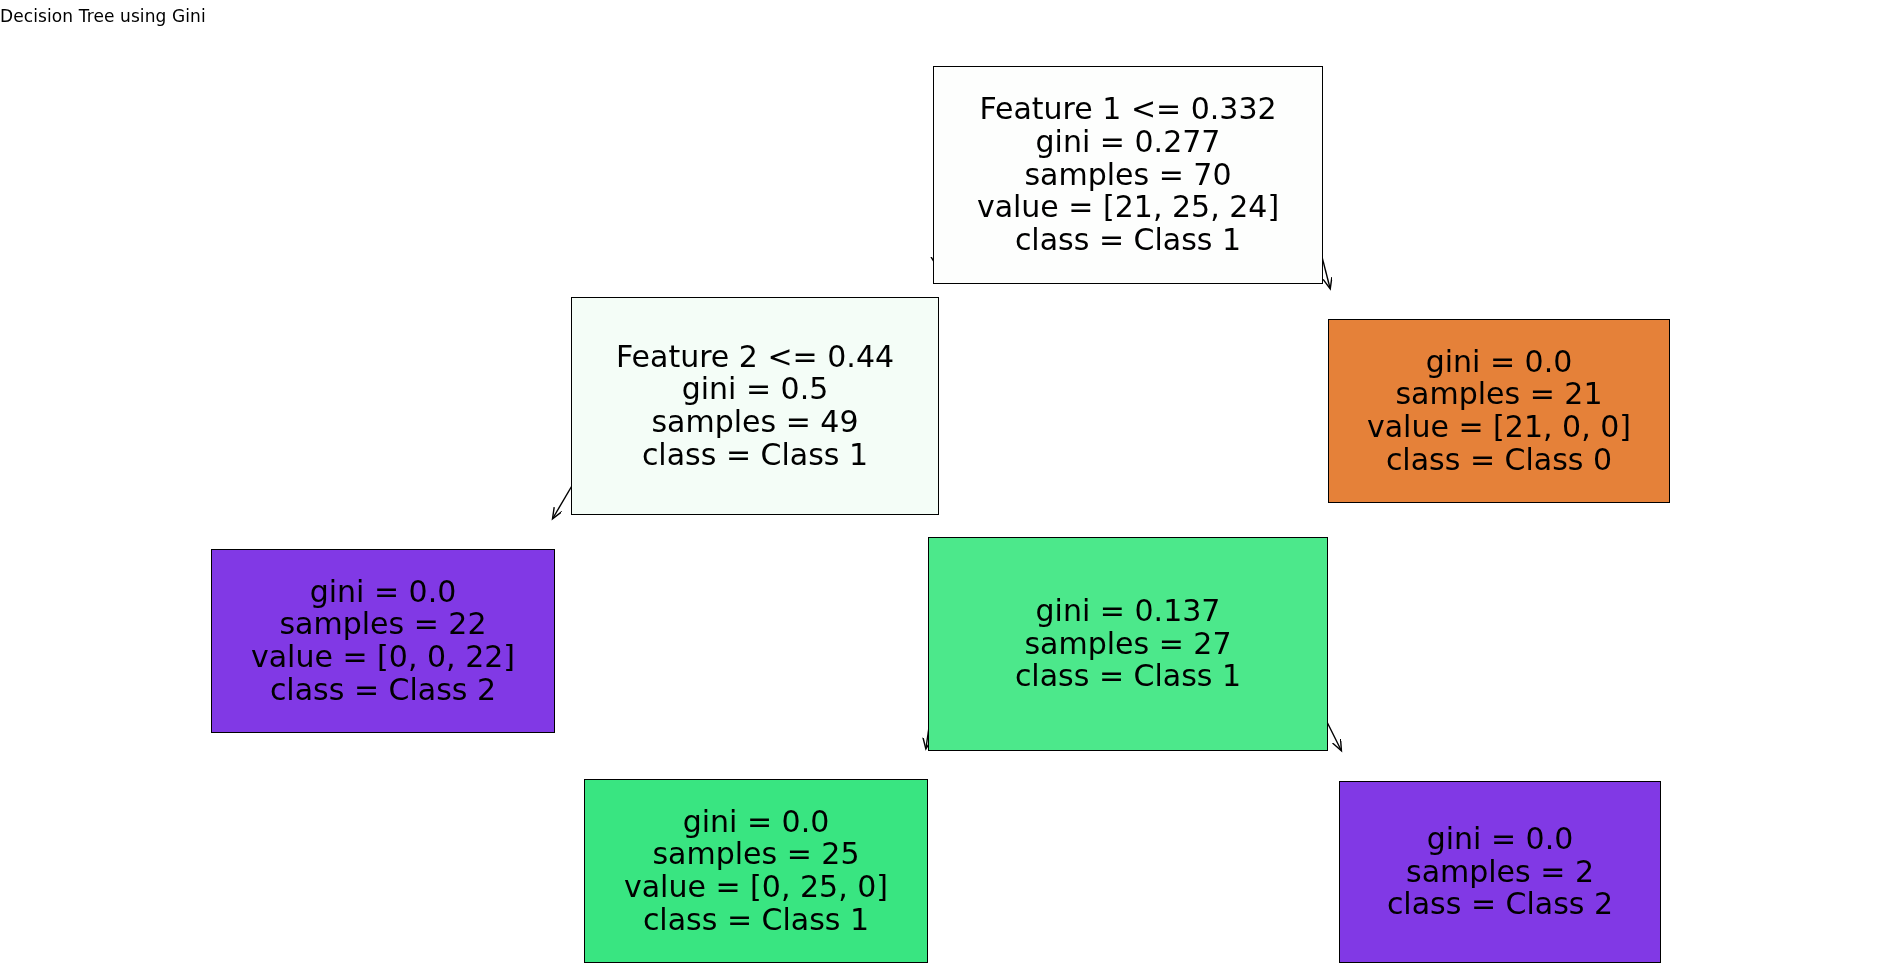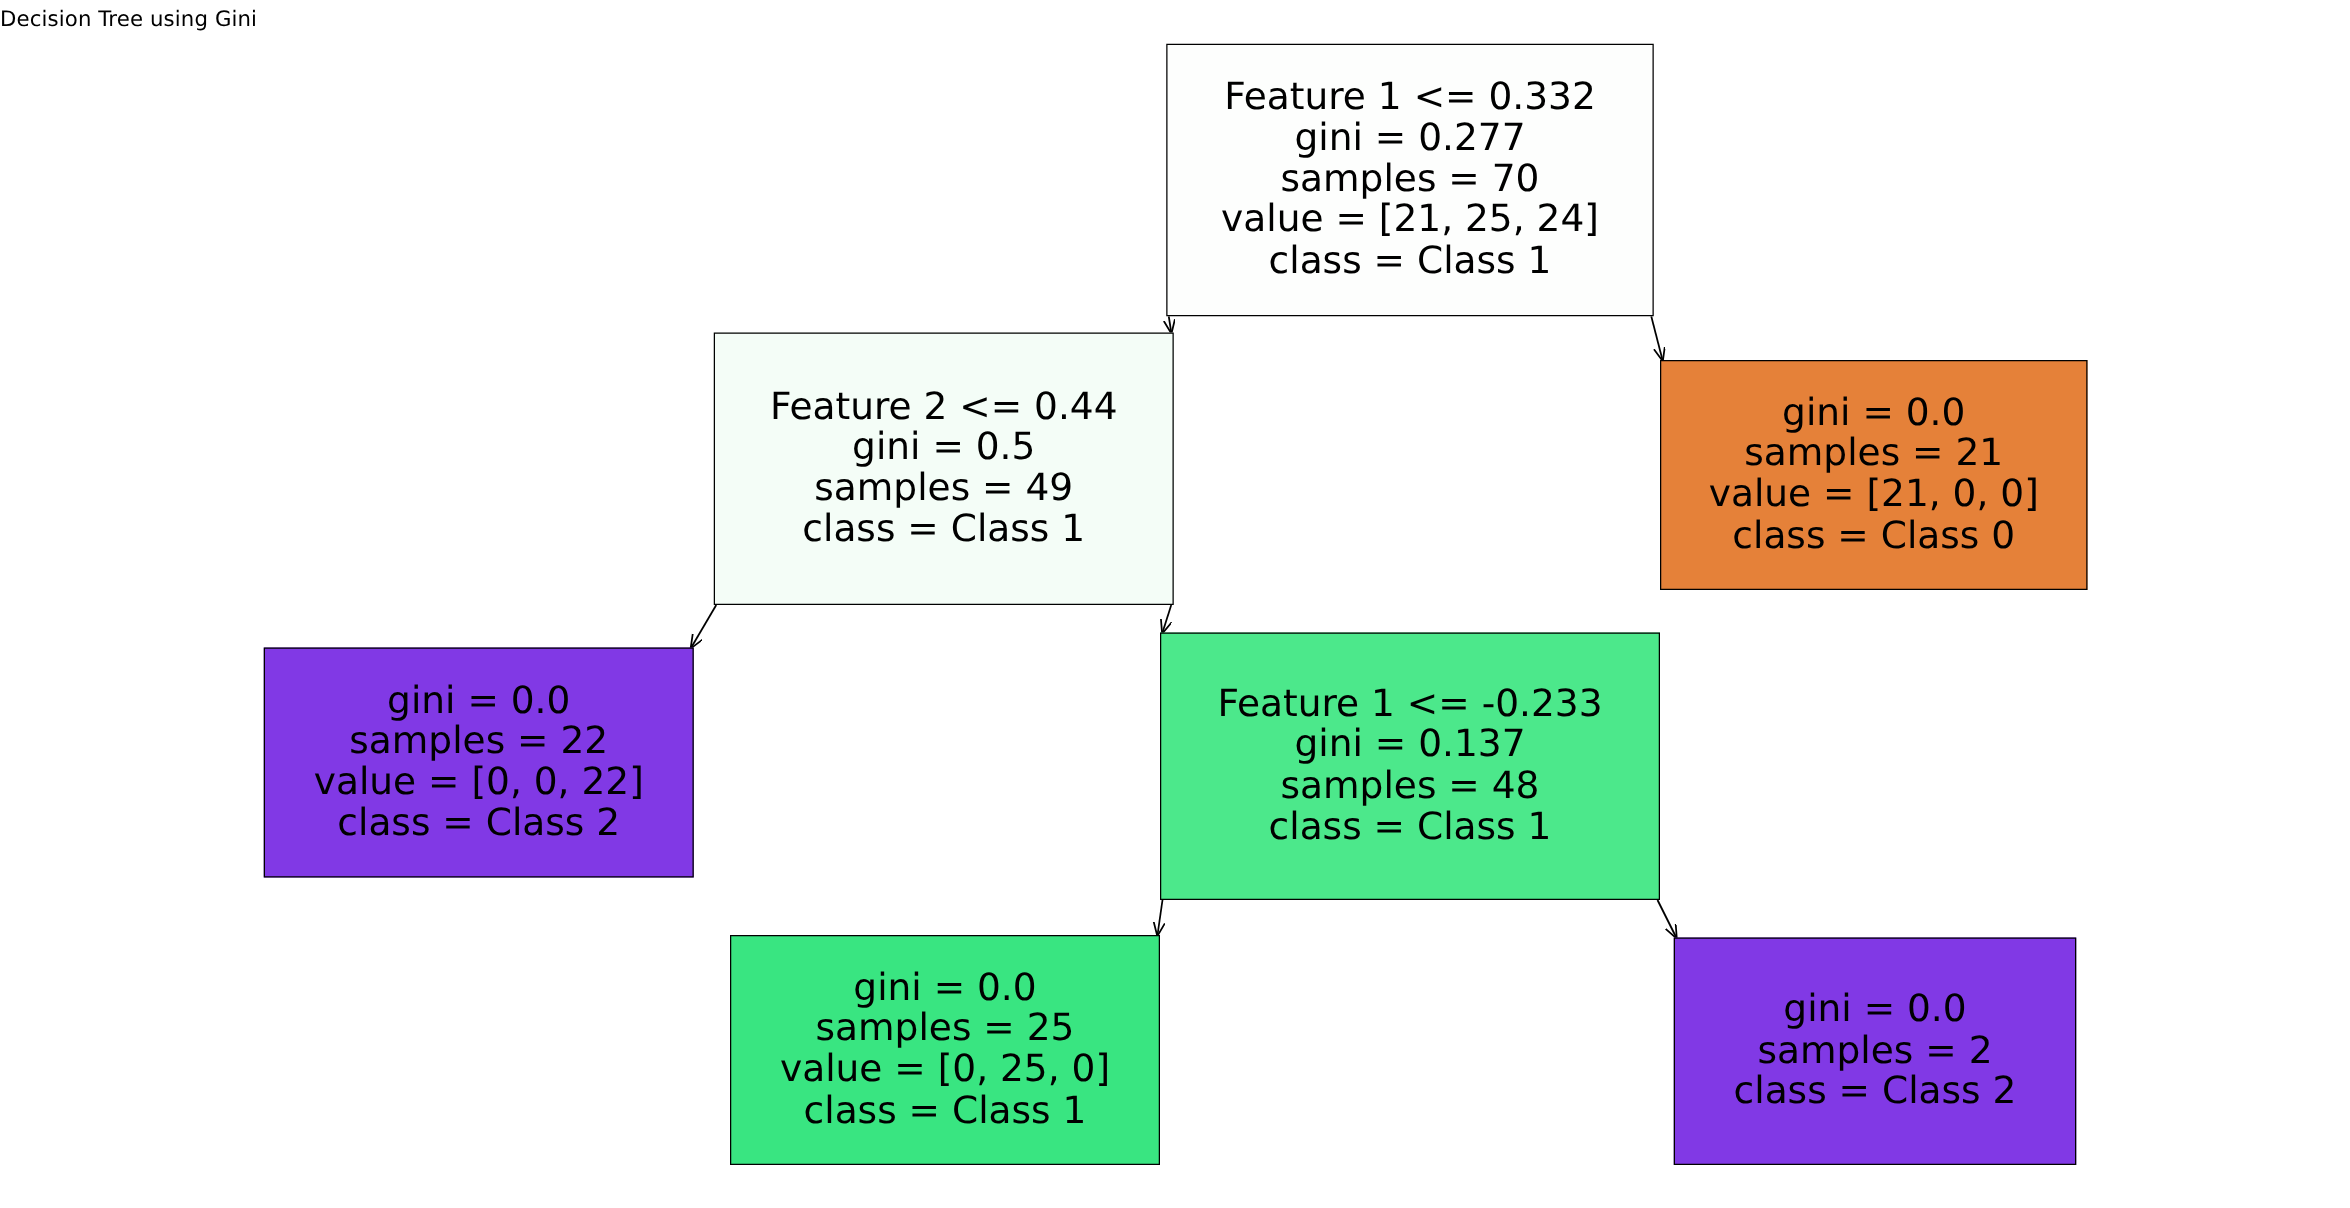--- a/index.html
+++ b/index.html
@@ -39,20 +39,21 @@
     border: 1.6px solid #000000;
     display: flex;
     flex-direction: column;
     align-items: center;
     justify-content: center;
     text-align: center;
     color: #000000;
     font-size: 30px;
     line-height: 1.09;
     white-space: nowrap;
+    margin-top: 31px;
   }
   .node .line {
     display: block;
   }
 </style>
 </head>
 <body>
 
 <div id="canvas">
 
@@ -94,23 +95,22 @@
         <span class="line">value = [21, 0, 0]</span>
         <span class="line">class = Class 0</span>
       </div>
       <div class="node" style="left: 211px; top: 518px; width: 344px; height: 184px; background: rgb(129, 57, 229);">
         <span class="line">gini = 0.0</span>
         <span class="line">samples = 22</span>
         <span class="line">value = [0, 0, 22]</span>
         <span class="line">class = Class 2</span>
       </div>
       <div class="node" style="left: 928px; top: 506px; width: 400px; height: 214px; background: rgb(76, 232, 139);">
-        <span class="line">Feature 1 &lt;= -0.233</span>
         <span class="line">gini = 0.137</span>
-        <span class="line">samples = 48</span>
+        <span class="line">samples = 27</span>
         <span class="line">class = Class 1</span>
       </div>
       <div class="node" style="left: 584px; top: 748px; width: 344px; height: 184px; background: rgb(57, 229, 129);">
         <span class="line">gini = 0.0</span>
         <span class="line">samples = 25</span>
         <span class="line">value = [0, 25, 0]</span>
         <span class="line">class = Class 1</span>
       </div>
       <div class="node" style="left: 1339px; top: 750px; width: 322px; height: 182px; background: rgb(129, 57, 229);">
         <span class="line">gini = 0.0</span>

